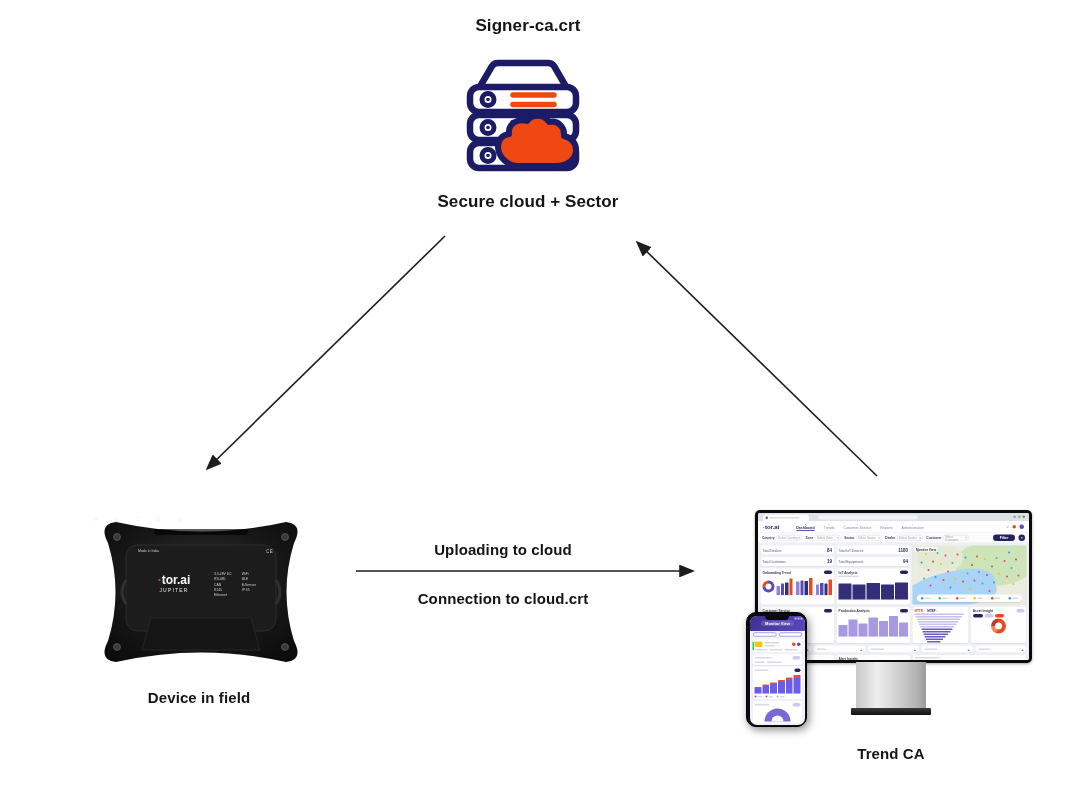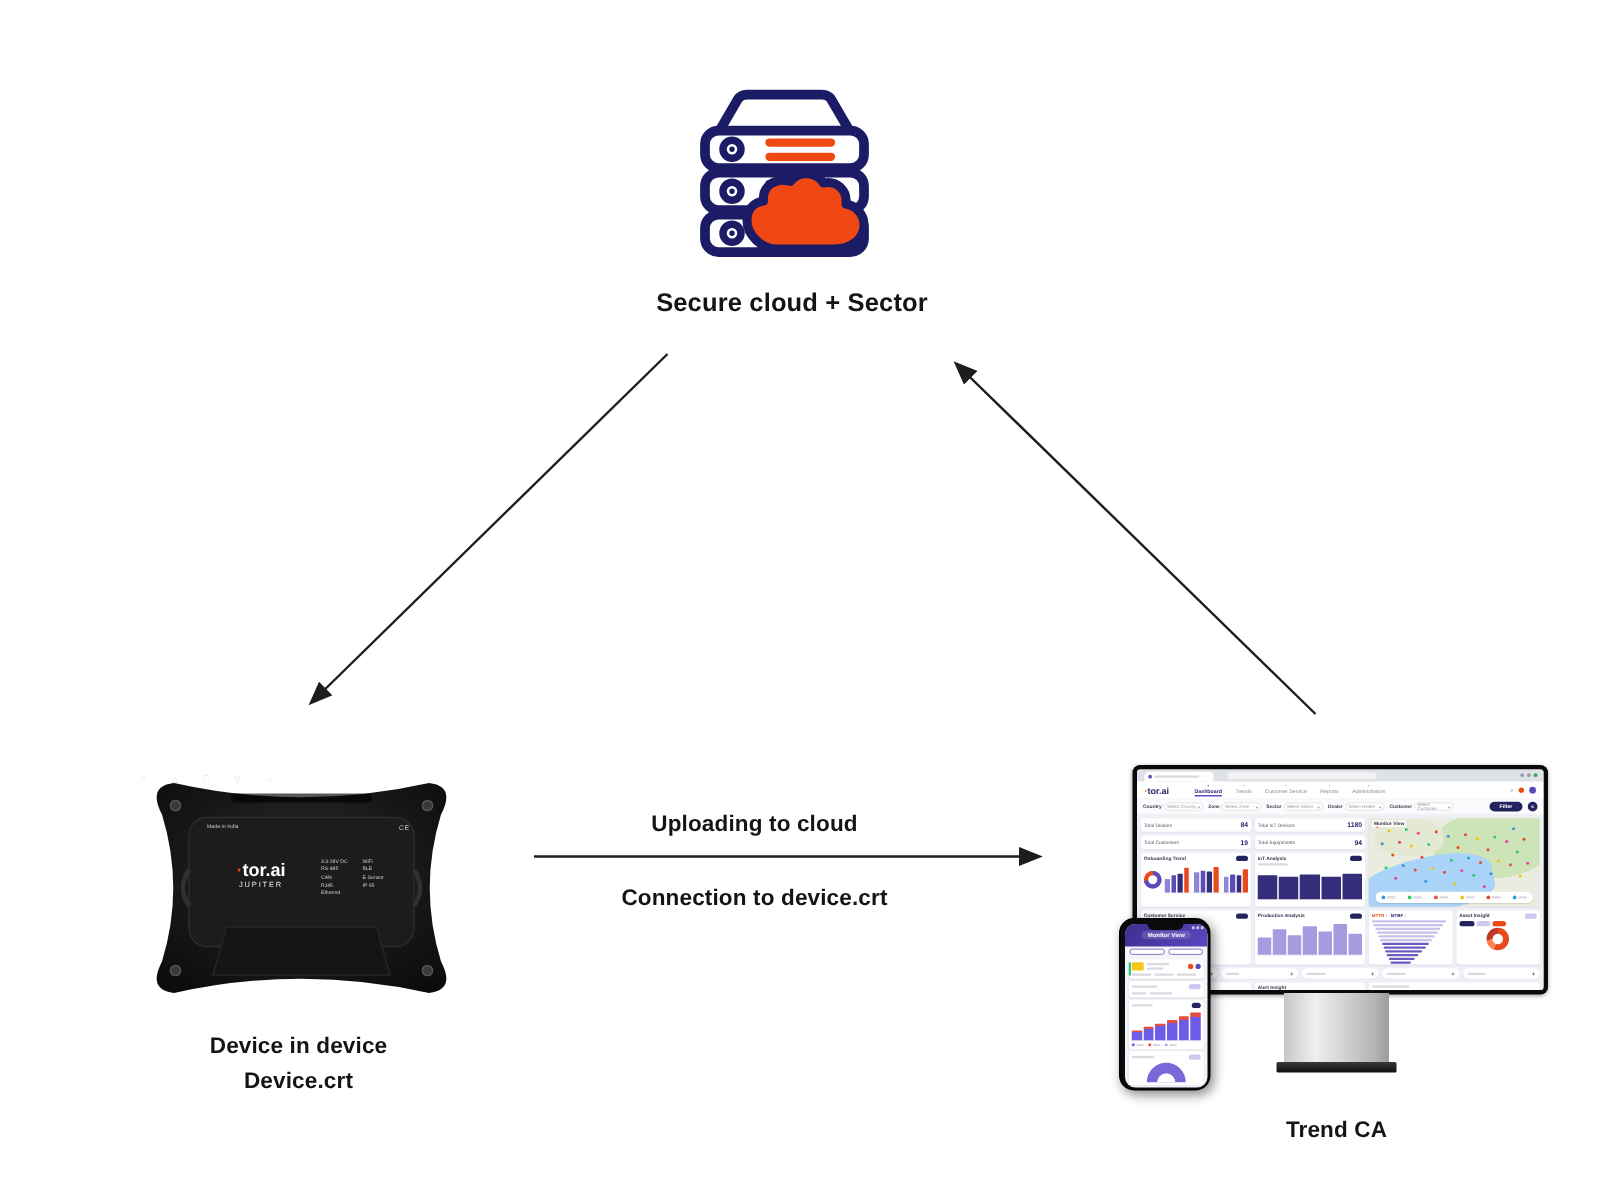--- a/index.html
+++ b/index.html
@@ -163,20 +163,21 @@
     <defs>
       <marker id="ah" markerWidth="10" markerHeight="8" refX="8" refY="4" orient="auto">
         <path d="M0,0 L10,4 L0,8 Z" fill="#1d1d1d"></path>
       </marker>
     </defs>
     <line x1="445" y1="236" x2="208" y2="468" stroke="#1d1d1d" stroke-width="1.6" marker-end="url(#ah)"></line>
     <line x1="877" y1="476" x2="638" y2="243" stroke="#1d1d1d" stroke-width="1.6" marker-end="url(#ah)"></line>
     <line x1="356" y1="571" x2="692" y2="571" stroke="#1d1d1d" stroke-width="1.6" marker-end="url(#ah)"></line>
   </svg>
 
+  <div class="dlabel lbl-signer">Signer-ca.crt</div>
   <div class="dlabel lbl-cloud">Secure cloud + Sector</div>
 
   <svg class="server-icon" viewBox="0 0 130 118">
     <g stroke="#1c1c66" stroke-width="6.5" fill="#ffffff" stroke-linejoin="round" stroke-linecap="round">
       <path d="M20,36 L34,12 Q36,9 40,9 L90,9 Q94,9 96,12 L110,36"></path>
       <rect x="12" y="33" width="106" height="25" rx="9"></rect>
       <rect x="12" y="61" width="106" height="25" rx="9"></rect>
       <rect x="12" y="89" width="106" height="25" rx="9"></rect>
     </g>
     <g stroke="#1c1c66" stroke-width="5" fill="#ffffff">
@@ -236,26 +237,25 @@
     </div>
     <div class="dev-ports">
       <span>○</span>
       <span>△</span>
       <span>□</span>
       <span>▽</span>
       <span>◇</span>
     </div>
   </div>
   <div class="dlabel lbl-devfield">
-    <div>Device in device</div>
-    <div>Device.crt</div>
+    <div>Device in field</div>
   </div>
 
   <div class="dlabel lbl-upload">Uploading to cloud</div>
-  <div class="dlabel lbl-conn">Connection to device.crt</div>
+  <div class="dlabel lbl-conn">Connection to cloud.crt</div>
 
   <div class="monitor">
     <div class="mon-screen">
       <div class="dash">
         <div class="chrome">
           <div class="tab">
               <i class="fav"></i>
               <i class="tbar" style="width:60px"></i>
             </div>
           <div class="addr"></div>

